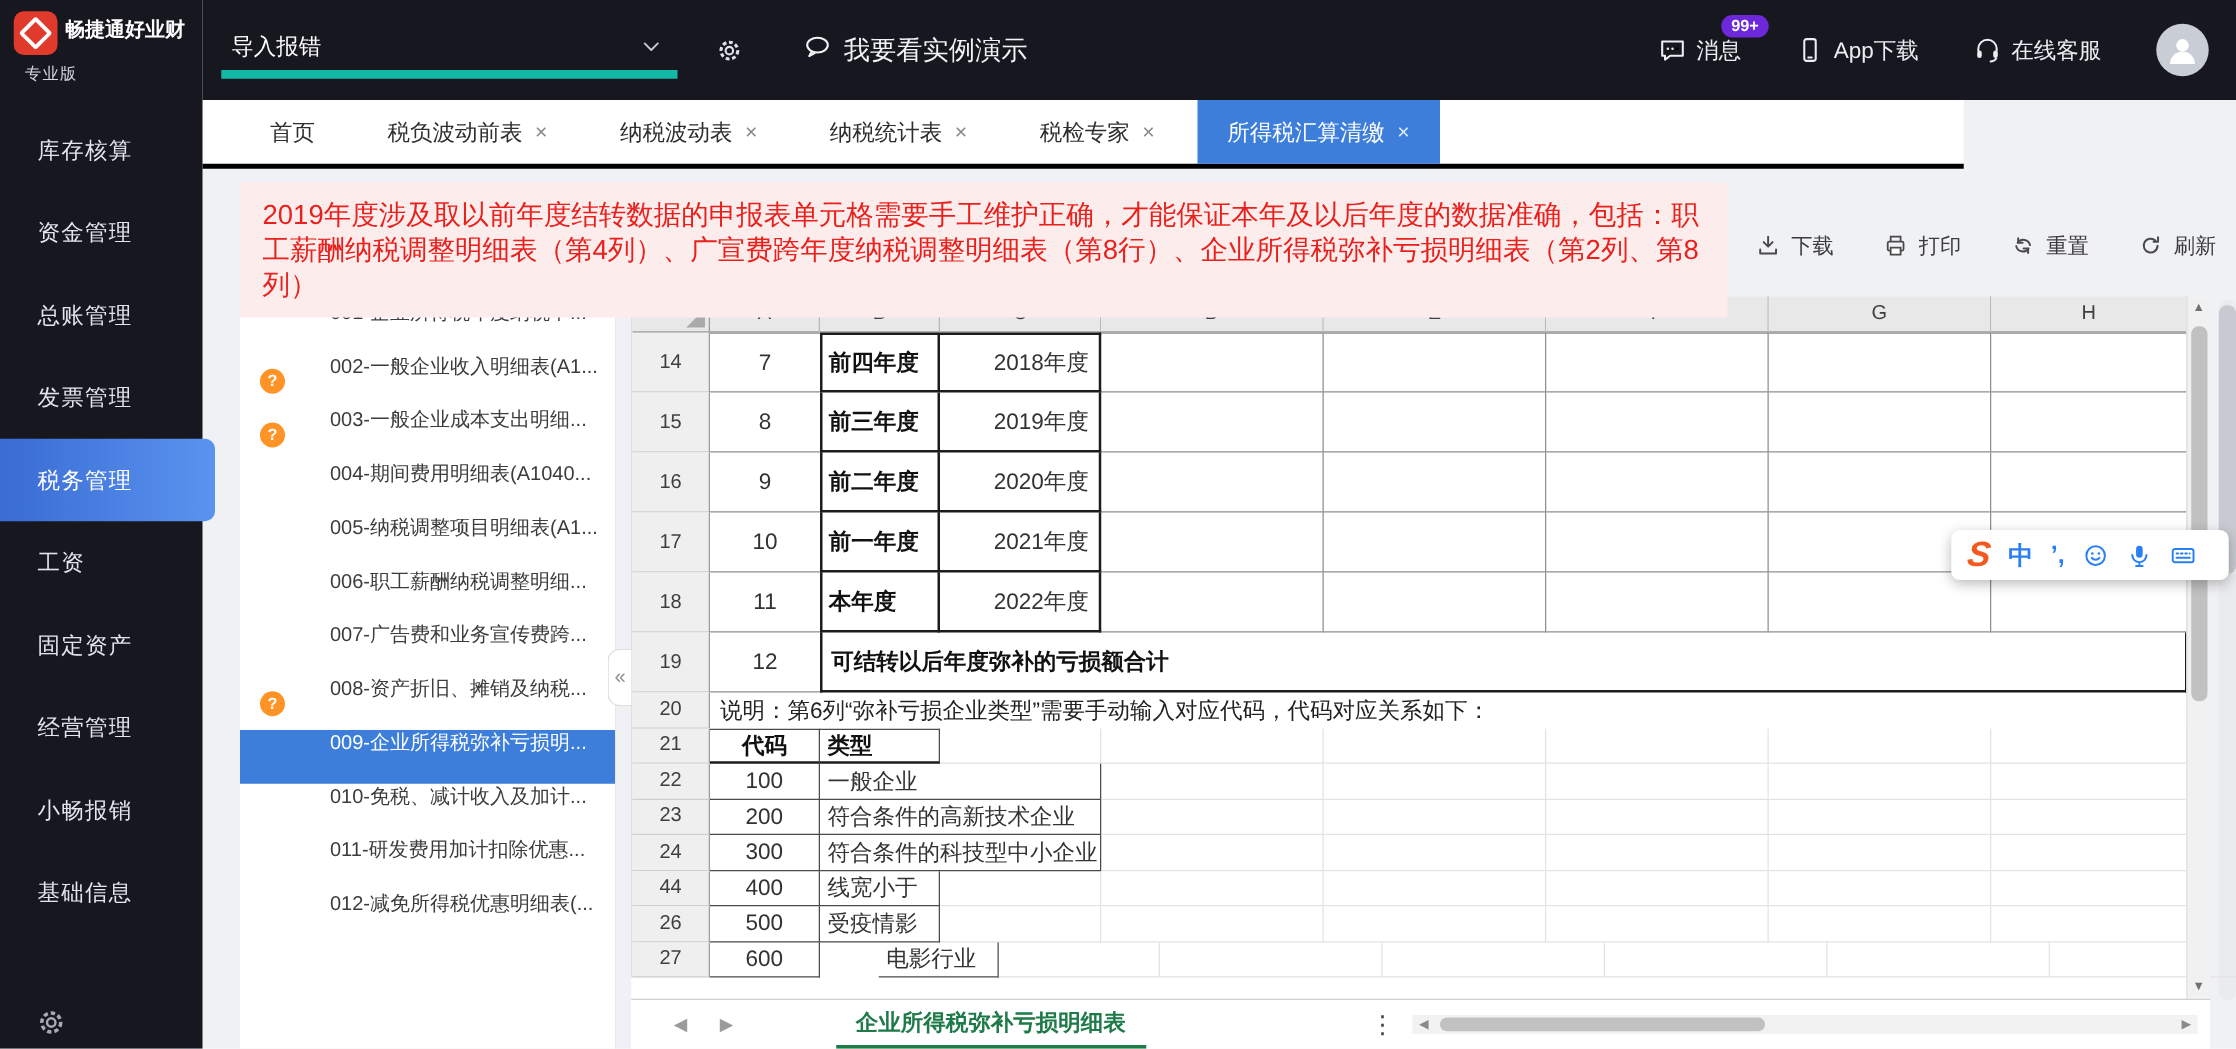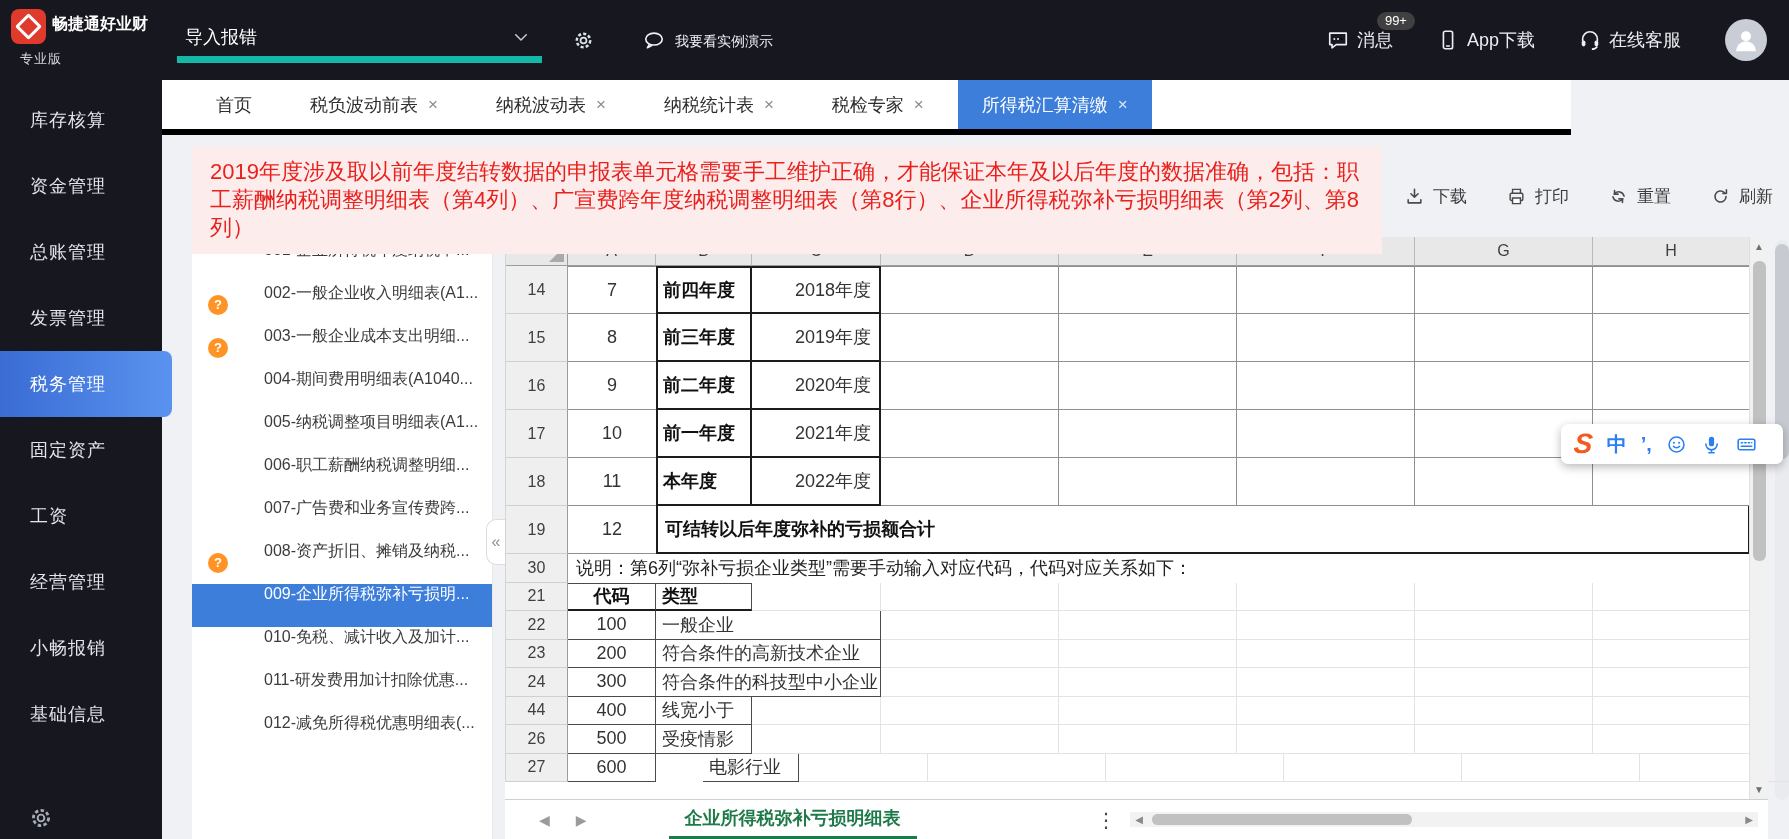--- a/index.html
+++ b/index.html
@@ -19,30 +19,30 @@
   .nav-item{position:relative;height:66px;display:flex;align-items:center;padding-left:30px;font-size:18px;color:#e3e5ec;cursor:pointer;letter-spacing:1px}
   .nav-item.active{width:172px;background:linear-gradient(90deg,#3a6cd4,#5a93ef);color:#fff;border-radius:0 8px 8px 0}
   .nav-item .dot{position:absolute;left:13px;top:50%;margin-top:-5px;width:10px;height:10px;border-radius:50%;background:#f4511e}
   .sidebar-gear{position:absolute;left:28px;bottom:8px;color:#a7abb6;font-size:26px}
 
   
   .topbar{position:absolute;left:162px;top:0;width:1627px;height:80px;background:#16171f;display:flex;align-items:center;color:#eceef3;z-index:30}
   .import-select{width:365px;height:46px;margin-left:15px;display:flex;align-items:center;justify-content:space-between;padding:0 12px 0 8px;border-bottom:7px solid #14b8a6;font-size:18px;color:#fff;cursor:pointer}
   .import-select .icon{font-size:18px;color:#c7cad3}
   .topbar-gear{margin-left:30px;font-size:23px;color:#dfe2e9;cursor:pointer}
-  .demo{display:flex;align-items:flex-end;gap:10px;margin-left:48px;font-size:14px;color:#f0f2f6;cursor:pointer}
+  .demo{display:flex;align-items:flex-start;gap:10px;margin-left:48px;font-size:21px;color:#f0f2f6;cursor:pointer}
   .demo .icon{font-size:22px}
   .topbar-right{margin-left:auto;display:flex;align-items:center;gap:44px;padding-right:22px}
   .tb-item{display:flex;align-items:center;gap:8px;font-size:18px;position:relative;cursor:pointer}
   .tb-item .icon{font-size:22px}
-  .badge{position:absolute;top:-16px;right:-22px;background:#404040;color:#fff;font-size:13px;font-weight:normal;padding:2px 8px;border-radius:11px;line-height:1.1}
+  .badge{position:absolute;top:-16px;right:-22px;background:#6d28d9;color:#fff;font-size:13px;font-weight:bold;padding:2px 8px;border-radius:11px;line-height:1.1}
   .avatar{width:42px;height:42px;border-radius:50%;background:#c8cdd6;display:flex;align-items:center;justify-content:center;font-size:30px;cursor:pointer;overflow:hidden}
 
   
-  .tabbar{position:absolute;left:162px;top:80px;width:1409px;height:55px;background:#fff;display:flex;align-items:stretch;padding-left:30px;border-bottom:6px solid #000000;z-index:20}
+  .tabbar{position:absolute;left:162px;top:80px;width:1409px;height:55px;background:#fff;display:flex;align-items:stretch;padding-left:30px;border-bottom:4px solid #000000;z-index:20}
   .tab{display:flex;align-items:center;padding:0 24px;margin-right:10px;font-size:18px;color:#2e2e2e;cursor:pointer;white-space:nowrap}
   .tab .close{margin-left:10px;font-size:17px;color:#8a8a8a}
   .tab.active{background:#3d7edb;color:#fff}
   .tab.active .close{color:#dce9fb}
 
   
   .notice{position:absolute;left:192px;top:146px;width:1190px;min-height:82px;background:#fdecec;color:#e8211d;font-size:22px;line-height:28px;padding:12px 18px;z-index:10}
   .actions{position:absolute;right:16px;top:185px;display:flex;gap:40px;z-index:10}
   .action{display:flex;align-items:center;gap:9px;font-size:17px;color:#3b3b3b;cursor:pointer;white-space:nowrap}
   .action .icon{font-size:19px;color:#4a4a4a}
@@ -126,24 +126,24 @@
         <div class="nav-item">
           <span>总账管理</span>
         </div>
         <div class="nav-item">
           <span>发票管理</span>
         </div>
         <div class="nav-item active">
           <span>税务管理</span>
         </div>
         <div class="nav-item">
+          <span>工资</span>
+        </div>
+        <div class="nav-item">
           <span>固定资产</span>
-        </div>
-        <div class="nav-item">
-          <span>工资</span>
         </div>
         <div class="nav-item">
           <span>经营管理</span>
         </div>
         <div class="nav-item">
           <span>小畅报销</span>
         </div>
         <div class="nav-item">
           <span>基础信息</span>
         </div>
@@ -403,21 +403,21 @@
           <div class="cell fempty" style="width: 178px;"></div>
           <div class="cell fempty" style="width: 178px;"></div>
           <div class="cell fempty" style="width: 157px;"></div>
         </div>
         <div class="row fr">
           <div class="cell rownum">19</div>
           <div class="cell fa">12</div>
           <div class="cell fmerged">可结转以后年度弥补的亏损额合计</div>
         </div>
         <div class="row sr">
-          <div class="cell rownum">30</div>
+          <div class="cell rownum">20</div>
           <div class="cell notecell">说明：第6列“弥补亏损企业类型”需要手动输入对应代码，代码对应关系如下：</div>
         </div>
         <div class="row sr chead">
           <div class="cell rownum">21</div>
           <div class="cell ccode">代码</div>
           <div class="cell ctype" style="width: 96px;">类型</div>
           <div class="cell filler" style="width: 129px;"></div>
           <div class="cell filler" style="width: 178px;"></div>
           <div class="cell filler" style="width: 178px;"></div>
           <div class="cell filler" style="width: 178px;"></div>

